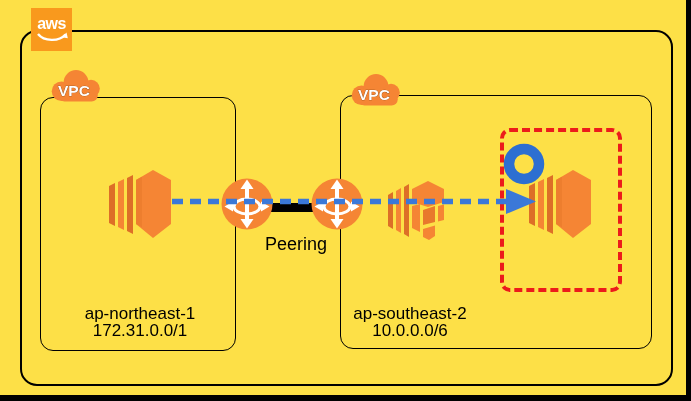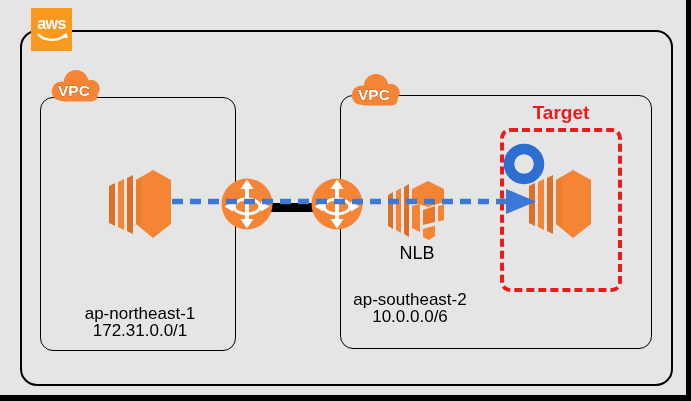--- a/index.html
+++ b/index.html
@@ -1,17 +1,17 @@
 <!DOCTYPE html>
 <html><head>
 <meta charset="utf-8">
 <style>
   html,body { margin:0; padding:0; background:#fff; }
   .stage {
-    position:relative; width:691px; height:401px; background:#e5e5e5;
+    position:relative; width:691px; height:401px; background:#fde047;
     font-family:"Liberation Sans", sans-serif; overflow:hidden;
   }
   .stage * { box-sizing:border-box; }
   .outer-box {
     position:absolute; left:20px; top:30px; width:653px; height:356px;
     border:2.2px solid #000; border-radius:17px; background:transparent;
   }
   .vpc-box {
     position:absolute; border:1.6px solid #000; border-radius:13px; background:transparent;
   }
@@ -20,21 +20,21 @@
   .target-box {
     position:absolute; left:500px; top:128px; width:122px; height:164px;
     border:4.5px dashed #EC1B1B; border-radius:10px;
   }
   .lbl { position:absolute; text-align:center; color:#000; }
   .peering-label { left:244px; top:234px; width:104px; font-size:18px; }
   .nlb-label     { left:372px; top:243px; width:90px;  font-size:18px; }
   .target-label  { left:503px; top:102px; width:116px; font-size:19px; font-weight:bold; color:#EC1B1B; }
   .region-label  { font-size:17px; line-height:16.5px; }
   .region-label.left  { left:56px;  top:306px; width:168px; }
-  .region-label.right { left:326px; top:292px; width:168px; }
+  .region-label.right { left:326px; top:306px; width:168px; }
   .overlay { position:absolute; left:0; top:0; pointer-events:none; }
   .cloud-svg, .logo-svg { position:absolute; }
   .cloud-svg.left  { left:45px;  top:65px; }
   .cloud-svg.right { left:345px; top:69px; }
   .logo-svg { left:31px; top:8px; }
   .frame-right  { position:absolute; left:686px; top:0; width:5px; height:401px; background:#000; }
   .frame-bottom { position:absolute; left:0; top:395px; width:691px; height:6px; background:#000; }
 </style>
 </head>
 <body>
@@ -114,22 +114,21 @@
     </g>
 
     <use href="#ec2-shape" transform="translate(527,166)"></use>
 
     <circle cx="524" cy="164" r="15" fill="none" stroke="#2D6FD1" stroke-width="10.5"></circle>
 
     <line x1="172" y1="201.5" x2="507" y2="201.5" stroke="#3B78D8" stroke-width="5.5" stroke-dasharray="11 7"></line>
     <polygon points="506,189 536,201.5 506,214" fill="#3B78D8"></polygon>
   </svg>
 
-  <div class="lbl nlb-label">NLB</div>
-  <div class="lbl target-label">Target</div>
+  <div class="lbl peering-label">Peering</div>
 
   <div class="lbl region-label left">
     <div>ap-northeast-1</div>
     <div>172.31.0.0/1</div>
   </div>
   <div class="lbl region-label right">
     <div>ap-southeast-2</div>
     <div>10.0.0.0/6</div>
   </div>
 

